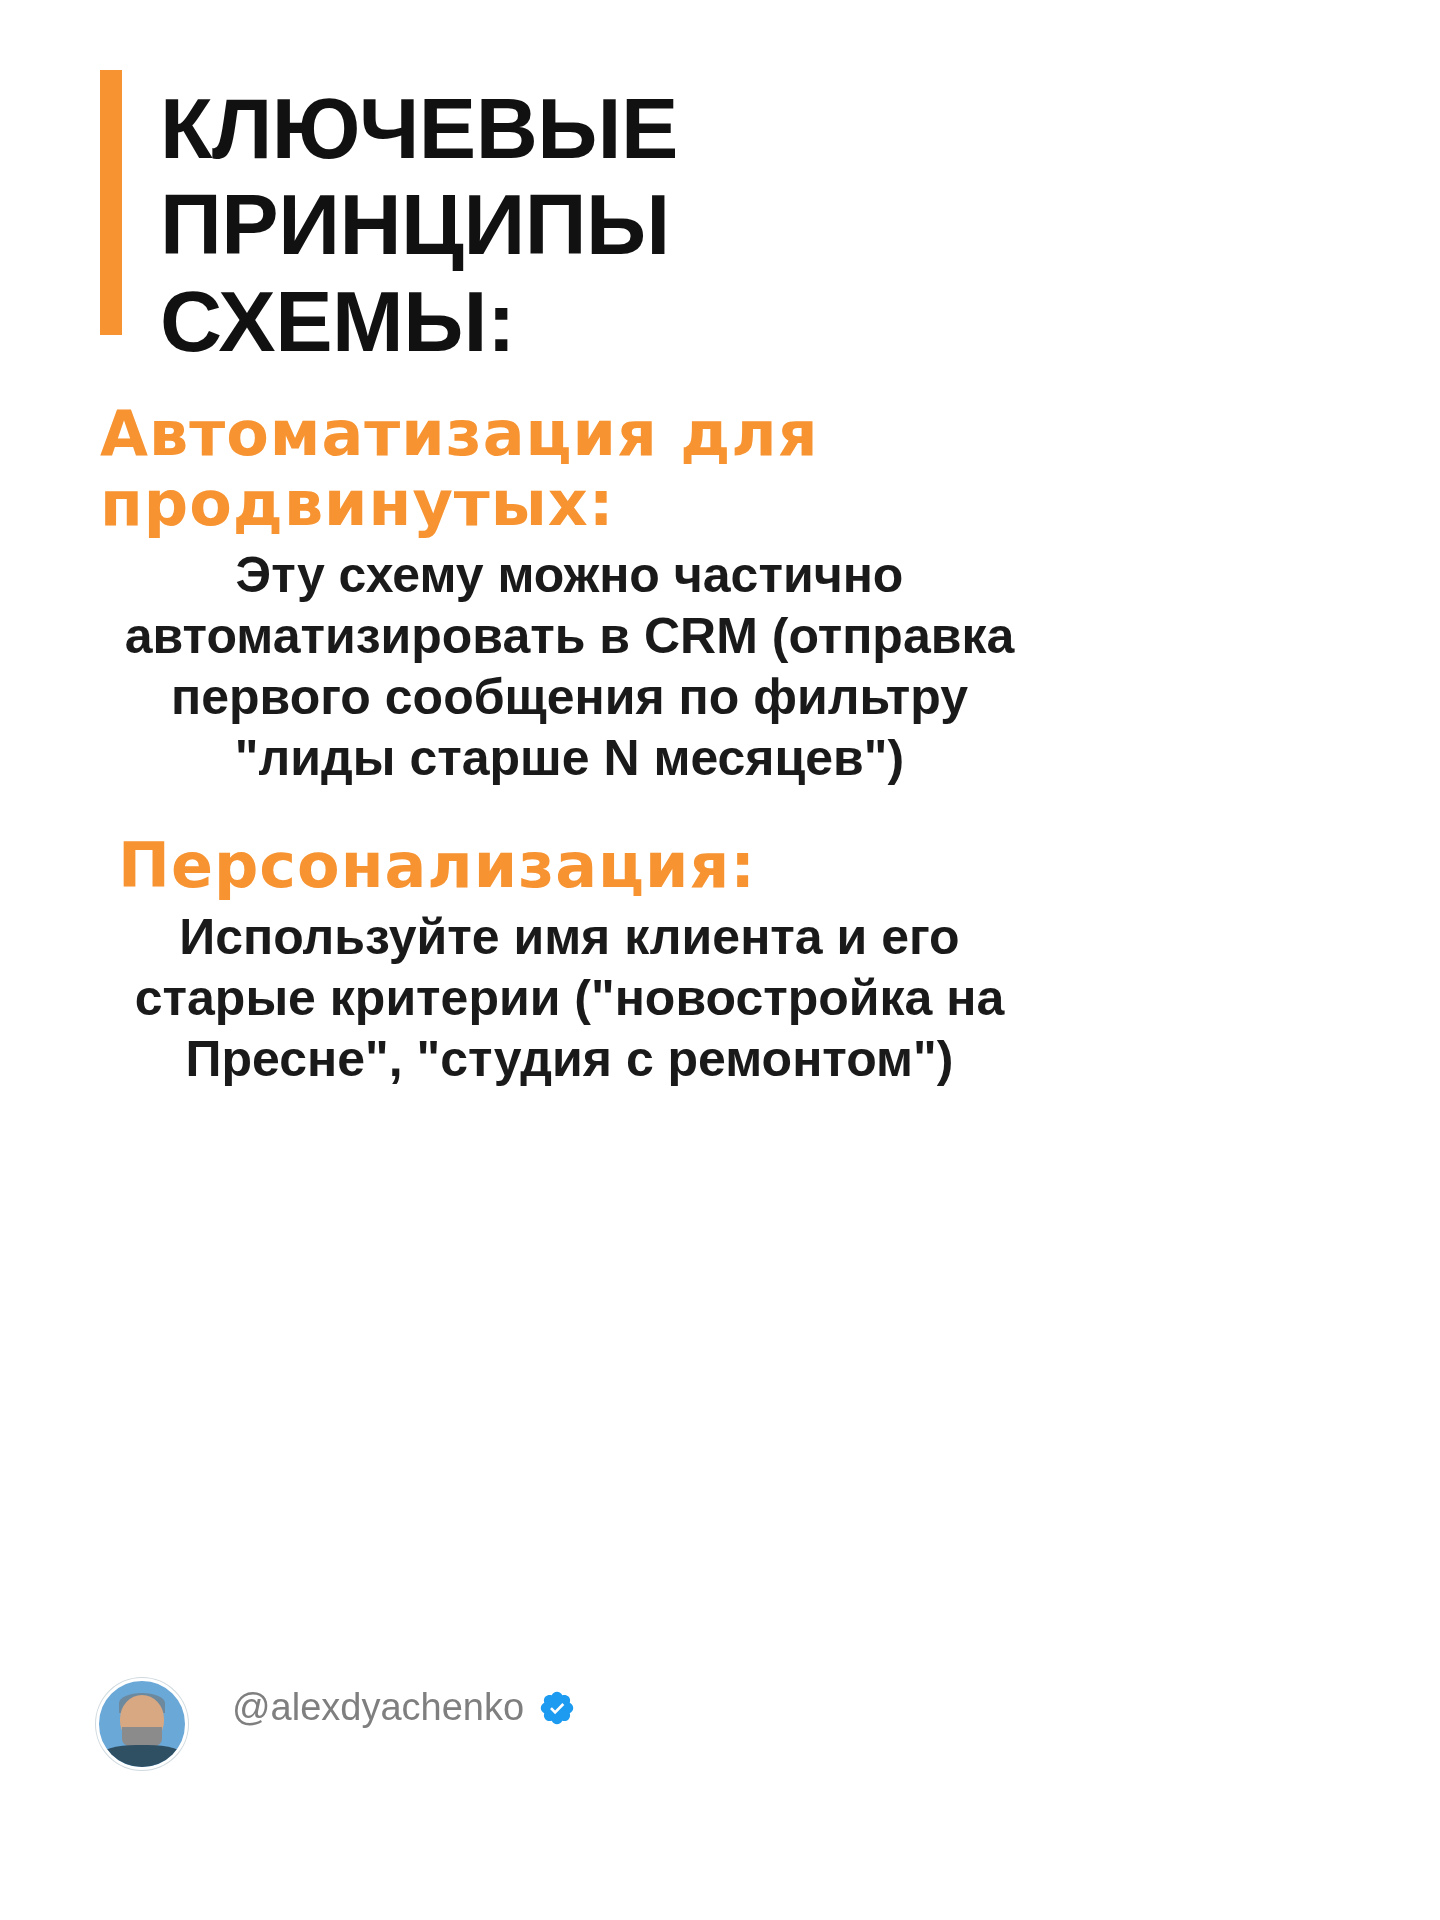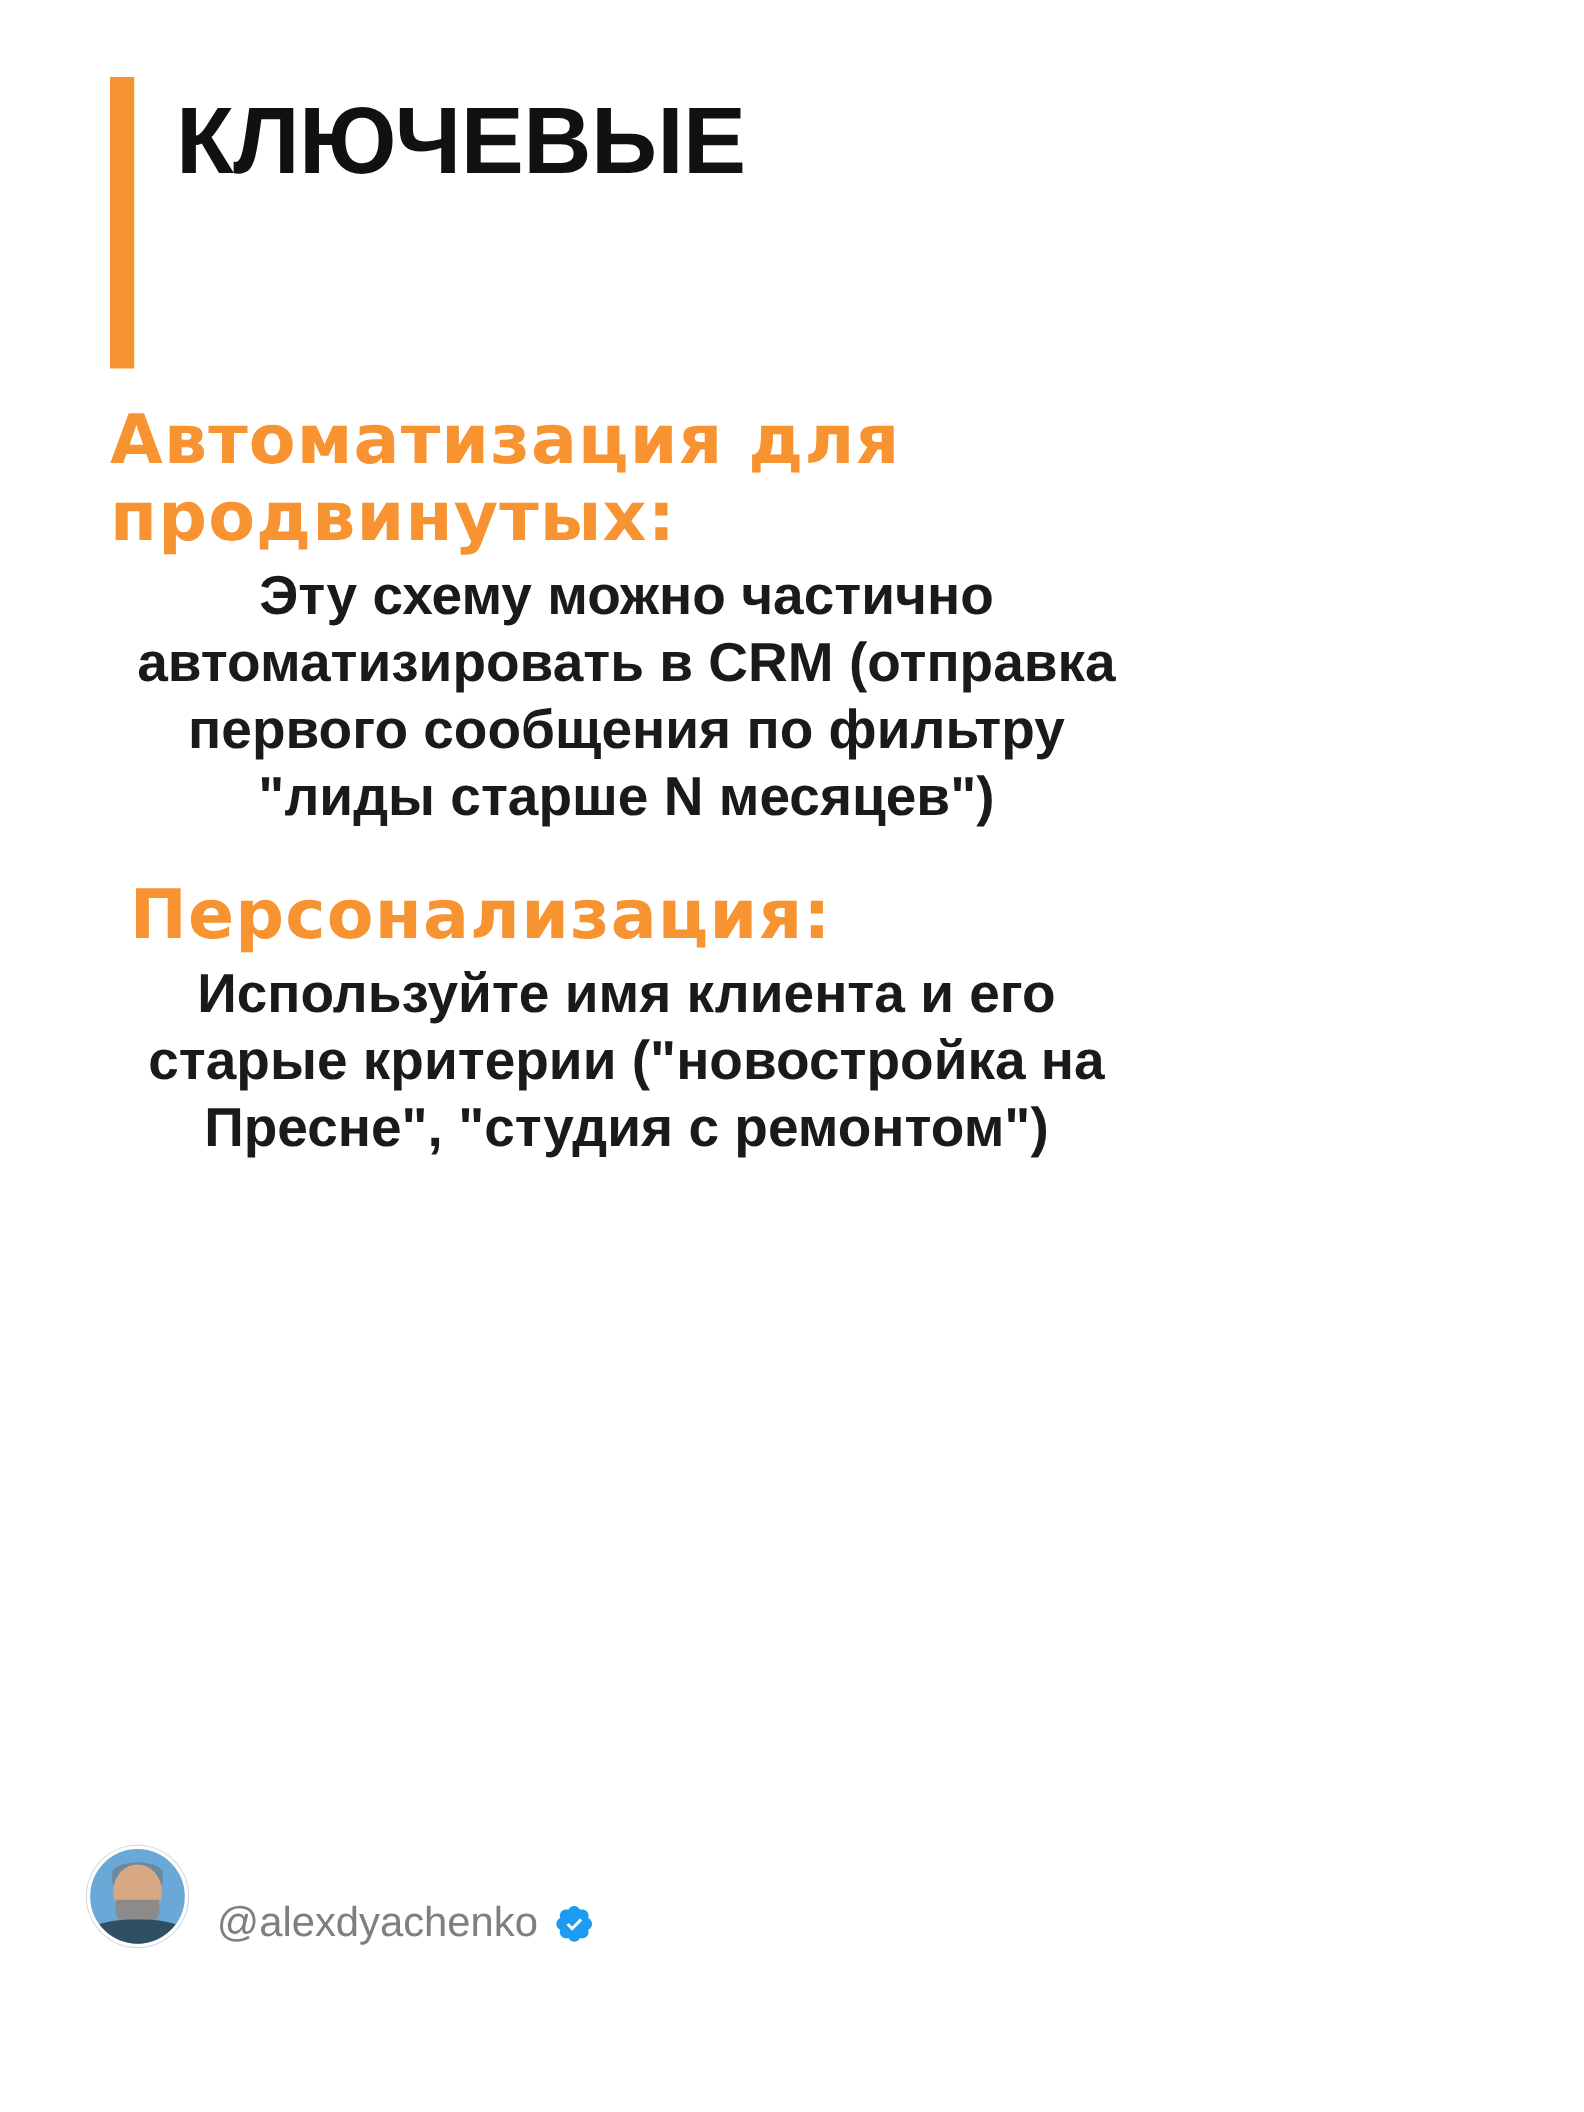--- a/index.html
+++ b/index.html
@@ -72,24 +72,25 @@
   }
 
   .sec-1 { margin-top: 10px; }
   .sec-2 { margin-top: 42px; }
   .sec-3 { margin-top: 52px; }
   .sec-3 .section-body { margin-top: 26px; }
 
   
   .footer {
     position: absolute;
-    left: 79px;
+    left: 96px;
     bottom: 150px;
     display: flex;
-    align-items: flex-end;
+    align-items: flex-start;
+    gap: 18px;
   }
   .avatar {
     width: 86px;
     height: 86px;
     border-radius: 50%;
     overflow: hidden;
     border: 3px solid #ffffff;
     box-shadow: 0 0 0 1px #cfd9de;
     flex: 0 0 86px;
     background: #6aa8d8;
@@ -165,20 +166,21 @@
 </style>
 </head>
 <body>
 
 <div class="page">
 
   <div class="title-block">
     <div class="title-bar"></div>
     <div class="title-text">
       <div>КЛЮЧЕВЫЕ</div>
+      <div>ПРИНЦИПЫ СХЕМЫ:</div>
     </div>
   </div>
 
   <div class="section sec-1">
     <p class="section-heading">Автоматизация для продвинутых:</p>
     <p class="section-body">Эту схему можно частично автоматизировать в CRM (отправка первого сообщения по фильтру "лиды старше N месяцев")</p>
   </div>
 
   <div class="section sec-2">
     <p class="section-heading indent">Персонализация:</p>

